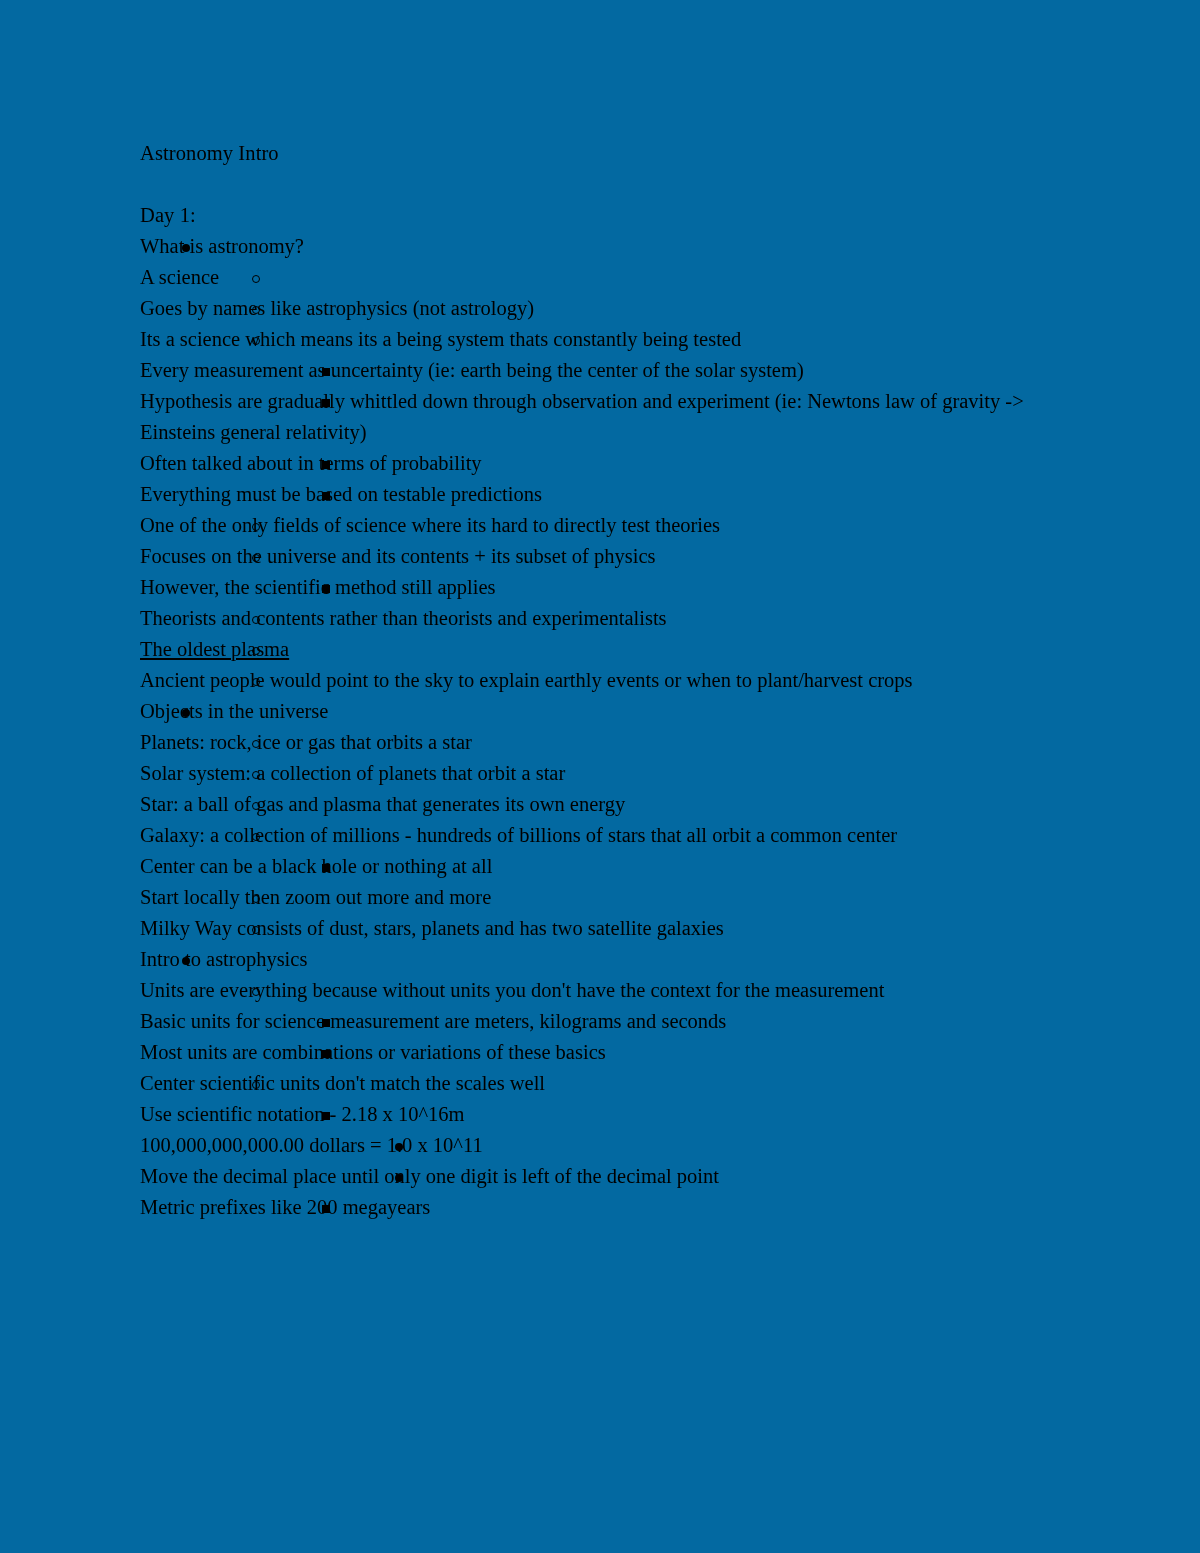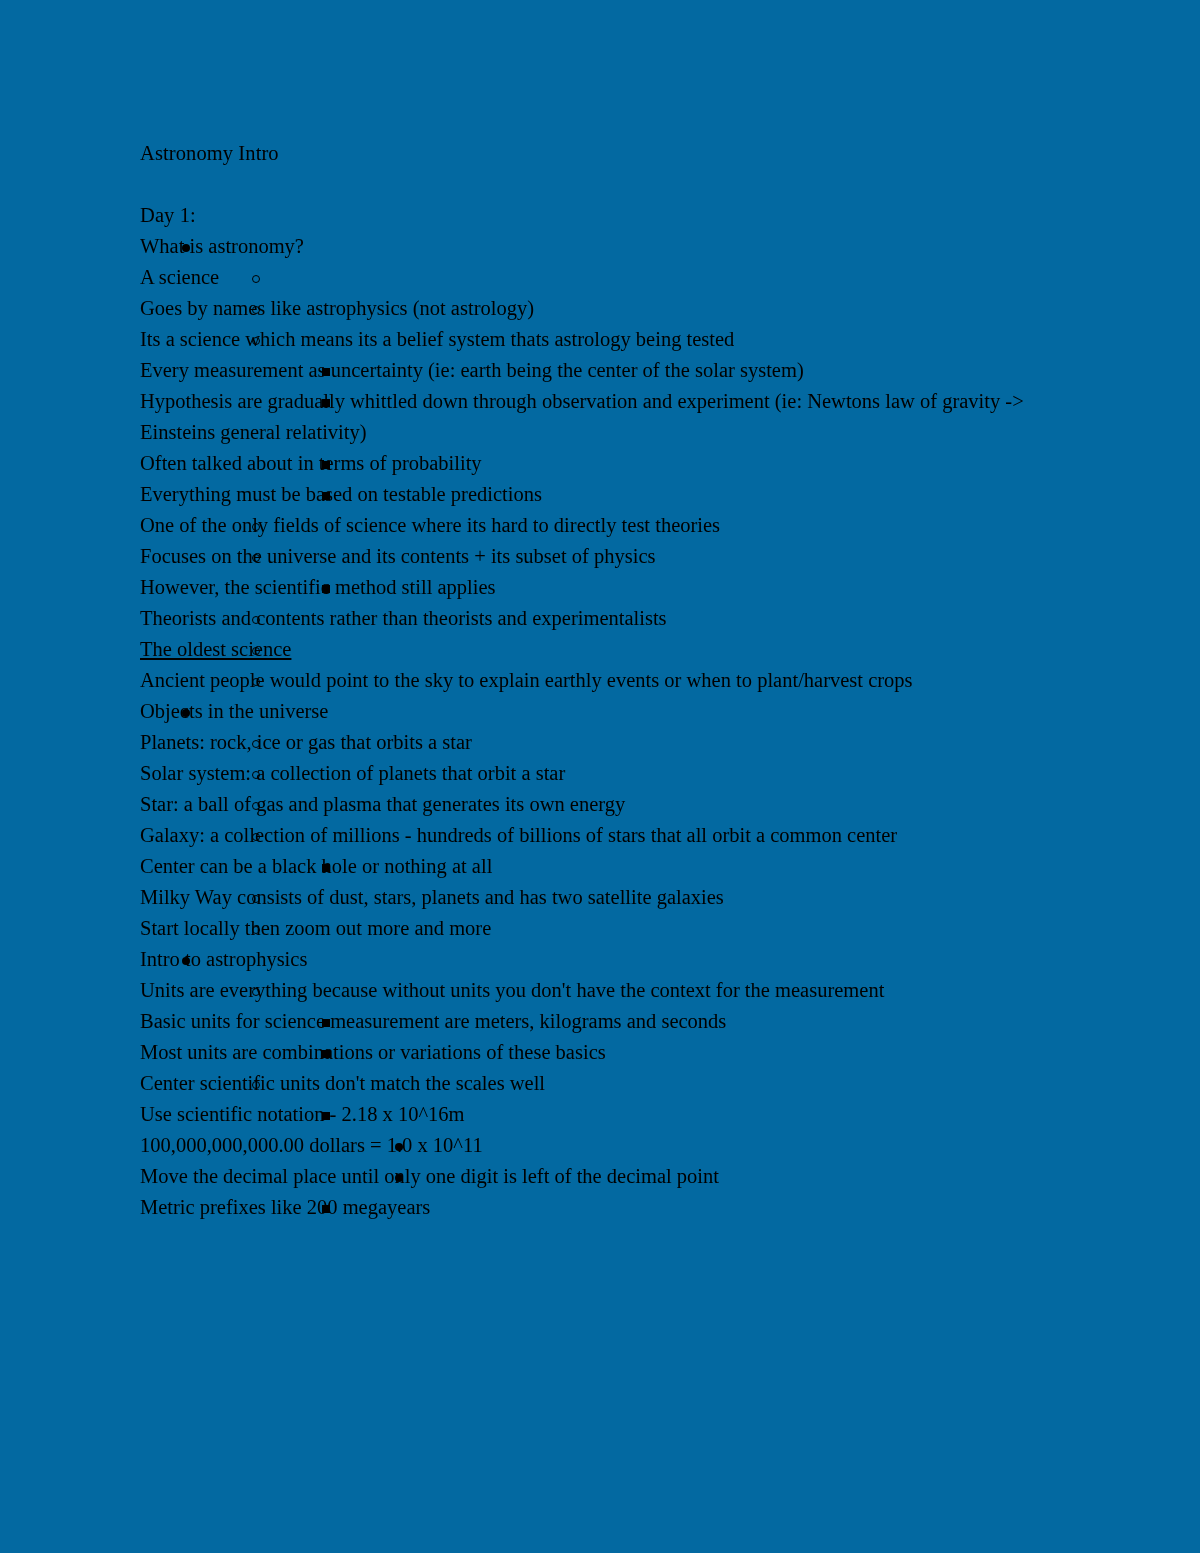--- a/index.html
+++ b/index.html
@@ -118,21 +118,21 @@
               <li class="item l2">
                 <span class="bullet"><span class="circle"></span></span>
                 <span class="txt">A science</span>
               </li>
               <li class="item l2">
                 <span class="bullet"><span class="circle"></span></span>
                 <span class="txt">Goes by names like astrophysics (not astrology)</span>
               </li>
               <li class="item l2">
                 <span class="bullet"><span class="circle"></span></span>
-                <span class="txt">Its a science which means its a belief system thats astrology being tested</span>
+                <span class="txt">Its a science which means its a being system thats constantly being tested</span>
               </li>
               <li>
                 <ul class="lvl">
                   <li class="item l3">
                     <span class="bullet"><span class="square"></span></span>
                     <span class="txt">Every measurement as uncertainty (ie: earth being the center of the solar system)</span>
                   </li>
                   <li class="item l3">
                     <span class="bullet"><span class="square"></span></span>
                     <span class="txt">Hypothesis are gradually whittled down through observation and experiment (ie: Newtons law of gravity -&gt; Einsteins general relativity)</span>
@@ -162,21 +162,21 @@
                     <span class="txt">However, the scientific method still applies</span>
                   </li>
                 </ul>
               </li>
               <li class="item l2">
                 <span class="bullet"><span class="circle"></span></span>
                 <span class="txt">Theorists and contents rather than theorists and experimentalists</span>
               </li>
               <li class="item l2">
                 <span class="bullet"><span class="circle"></span></span>
-                <span class="txt underline">The oldest science</span>
+                <span class="txt underline">The oldest plasma</span>
               </li>
               <li class="item l2">
                 <span class="bullet"><span class="circle"></span></span>
                 <span class="txt">Ancient people would point to the sky to explain earthly events or when to plant/harvest crops</span>
               </li>
             </ul>
           </li>
           <li class="item l1">
             <span class="bullet"><span class="disc"></span></span>
             <span class="txt">Objects in the universe</span>
@@ -202,25 +202,25 @@
               <li>
                 <ul class="lvl">
                   <li class="item l3">
                     <span class="bullet"><span class="square"></span></span>
                     <span class="txt">Center can be a black hole or nothing at all</span>
                   </li>
                 </ul>
               </li>
               <li class="item l2">
                 <span class="bullet"><span class="circle"></span></span>
+                <span class="txt">Start locally then zoom out more and more</span>
+              </li>
+              <li class="item l2">
+                <span class="bullet"><span class="circle"></span></span>
                 <span class="txt">Milky Way consists of dust, stars, planets and has two satellite galaxies</span>
-              </li>
-              <li class="item l2">
-                <span class="bullet"><span class="circle"></span></span>
-                <span class="txt">Start locally then zoom out more and more</span>
               </li>
             </ul>
           </li>
           <li class="item l1">
             <span class="bullet"><span class="disc"></span></span>
             <span class="txt">Intro to astrophysics</span>
           </li>
           <li>
             <ul class="lvl">
               <li class="item l2">

